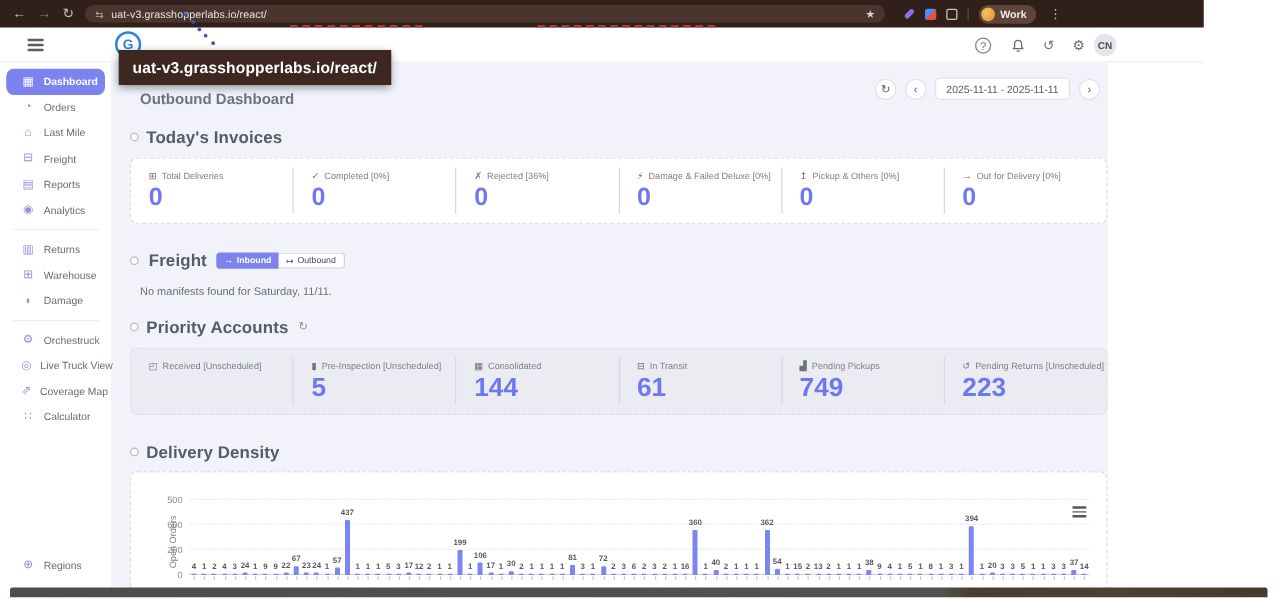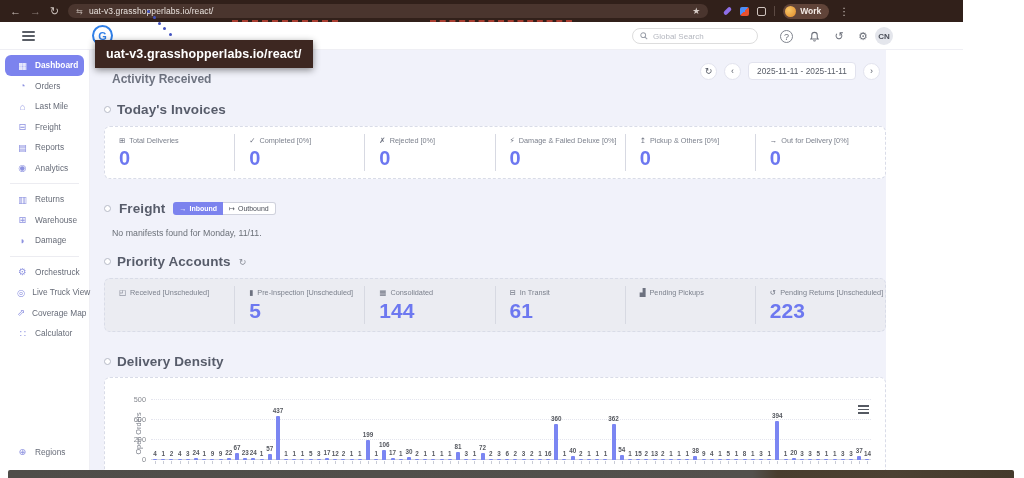--- a/index.html
+++ b/index.html
@@ -175,27 +175,20 @@
 <span class="dot" style="left:169px;top:33px"></span>
 <div class="url-tooltip">uat-v3.grasshopperlabs.io/react/</div>
 
 <div class="app-header">
   <div class="hamburger">
       <i></i>
       <i></i>
       <i style="margin:0"></i>
     </div>
   <div class="logo">G</div>
-  <div class="gsearch">
-    <svg width="8" height="8" viewBox="0 0 10 10">
-      <circle cx="4" cy="4" r="3" fill="none" stroke="#9ba0aa" stroke-width="1.3"></circle>
-      <line x1="6.3" y1="6.3" x2="9" y2="9" stroke="#9ba0aa" stroke-width="1.3"></line>
-    </svg>
-    <input type="text" placeholder="Global Search" style="">
-  </div>
   <span class="hdr-ic hic-help">?</span>
   <span class="hdr-ic hic-bell">
     <svg width="11" height="11" viewBox="0 0 12 12">
       <path d="M6 1.5c-1.8 0-3 1.3-3 3v2.6L2 8.6h8L9 7.1V4.5c0-1.7-1.2-3-3-3z" fill="none" stroke="#6a6e78" stroke-width="1.1"></path>
       <path d="M5 10a1 1 0 0 0 2 0" fill="none" stroke="#6a6e78" stroke-width="1.1"></path>
     </svg>
   </span>
   <span class="hdr-ic hic-hist">↺</span>
   <span class="hdr-ic hic-gear">⚙</span>
   <div class="avatar">CN</div>
@@ -257,21 +250,21 @@
     <span class="sb-lbl">Calculator</span>
     </div>
   <div class="sb-item sb-bottom">
     <span class="sb-ico">⊕</span>
     <span class="sb-lbl">Regions</span>
     </div>
 </div>
 
 <div class="main">
   <div class="page-row">
-    <span class="page-title">Activity Received</span>
+    <span class="page-title">Outbound Dashboard</span>
     <div class="date-ctrls">
       <span class="cbtn">↻</span>
       <span class="cbtn">‹</span>
       <span class="date-box">2025-11-11 - 2025-11-11</span>
       <span class="cbtn">›</span>
     </div>
   </div>
 
   <div class="sec-row">
     <span class="sec-dot"></span>
@@ -289,21 +282,21 @@
       <div class="cell">
         <div class="cell-top">
           <span class="cell-ico">✓</span>
           <span class="cell-lbl">Completed [0%]</span>
         </div>
         <div class="cell-val">0</div>
       </div>
       <div class="cell">
         <div class="cell-top">
           <span class="cell-ico">✗</span>
-          <span class="cell-lbl">Rejected [0%]</span>
+          <span class="cell-lbl">Rejected [36%]</span>
         </div>
         <div class="cell-val">0</div>
       </div>
       <div class="cell">
         <div class="cell-top">
           <span class="cell-ico">⚡</span>
           <span class="cell-lbl">Damage &amp; Failed Deluxe [0%]</span>
         </div>
         <div class="cell-val">0</div>
       </div>
@@ -330,21 +323,21 @@
       <span class="seg-btn seg-in">
         <span>→</span>
         <span>Inbound</span>
         </span>
       <span class="seg-btn seg-out">
         <span>↦</span>
         <span>Outbound</span>
         </span>
     </div>
   </div>
-  <div class="note">No manifests found for Monday, 11/11.</div>
+  <div class="note">No manifests found for Saturday, 11/11.</div>
 
   <div class="sec-row" style="margin-top:16px">
     <span class="sec-dot"></span>
     <span class="sec-title">Priority Accounts</span>
     <span class="refresh-sm">↻</span>
   </div>
 
   <div class="panel gray" id="priority-panel">
       <div class="cell">
         <div class="cell-top">
@@ -371,20 +364,21 @@
           <span class="cell-ico">⊟</span>
           <span class="cell-lbl">In Transit</span>
         </div>
         <div class="cell-val">61</div>
       </div>
       <div class="cell">
         <div class="cell-top">
           <span class="cell-ico">▟</span>
           <span class="cell-lbl">Pending Pickups</span>
         </div>
+        <div class="cell-val">749</div>
       </div>
       <div class="cell">
         <div class="cell-top">
           <span class="cell-ico">↺</span>
           <span class="cell-lbl">Pending Returns [Unscheduled]</span>
         </div>
         <div class="cell-val">223</div>
       </div>
     </div>
 

